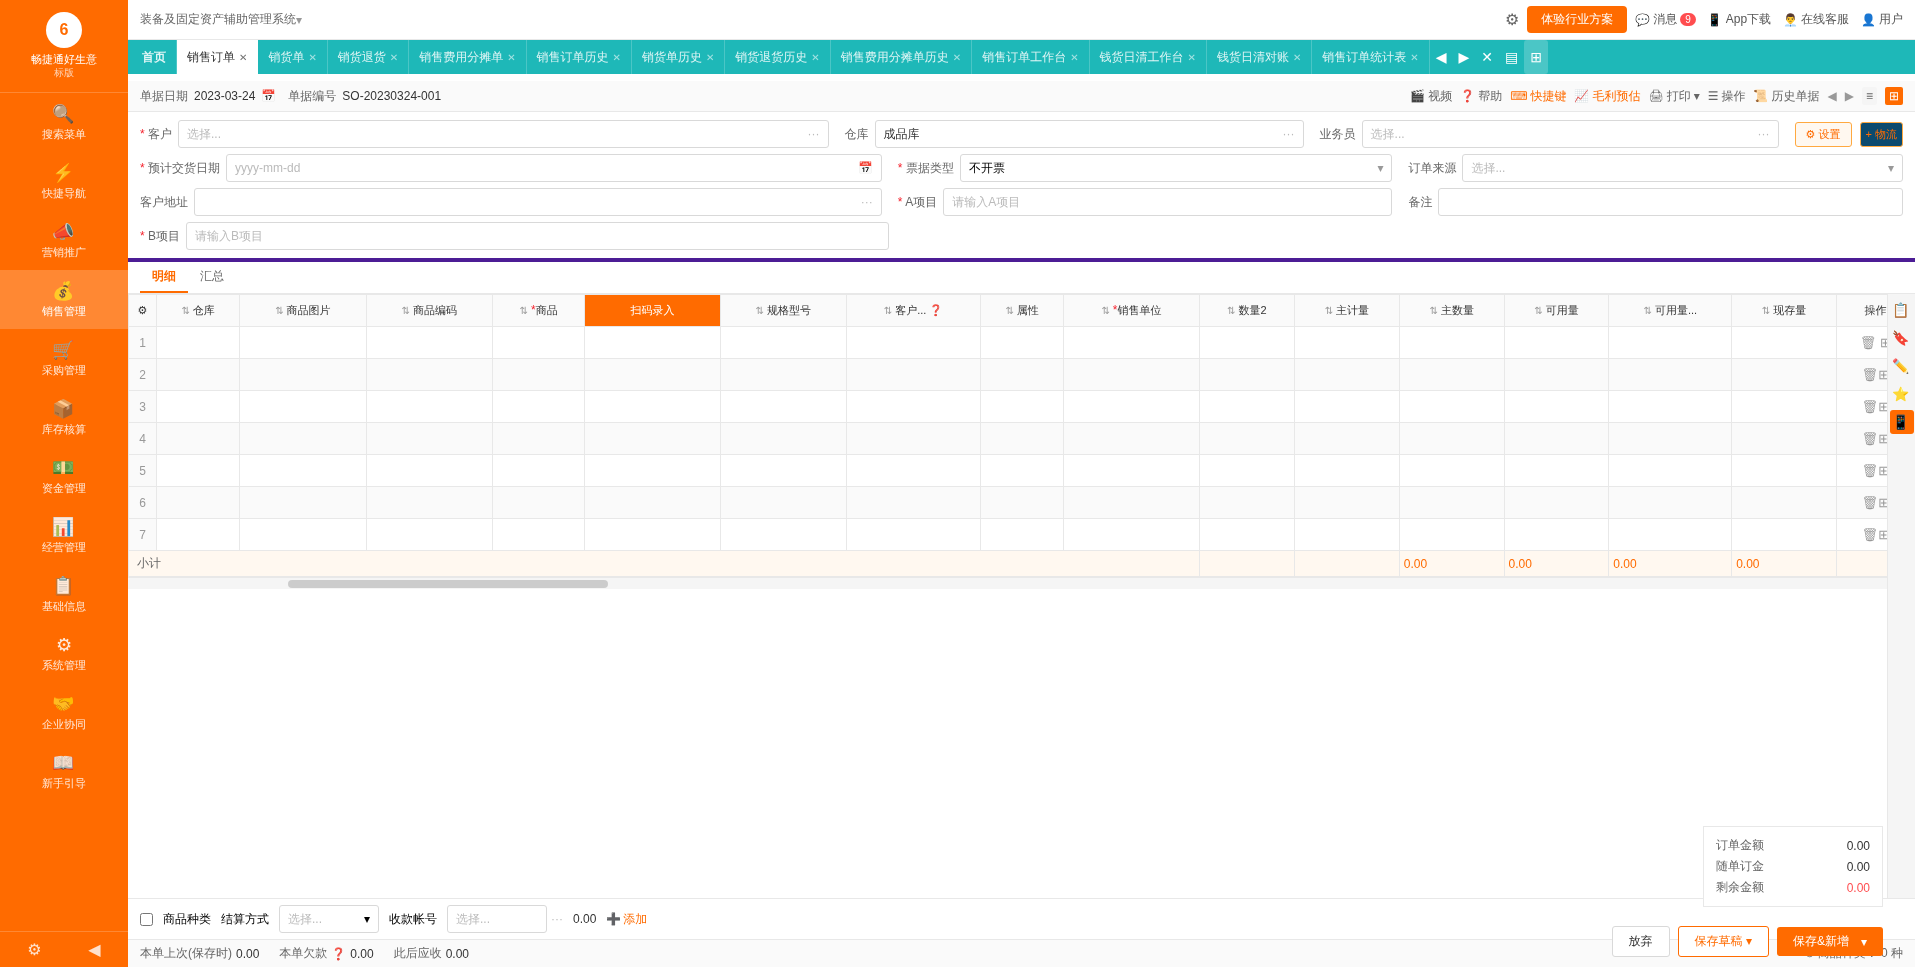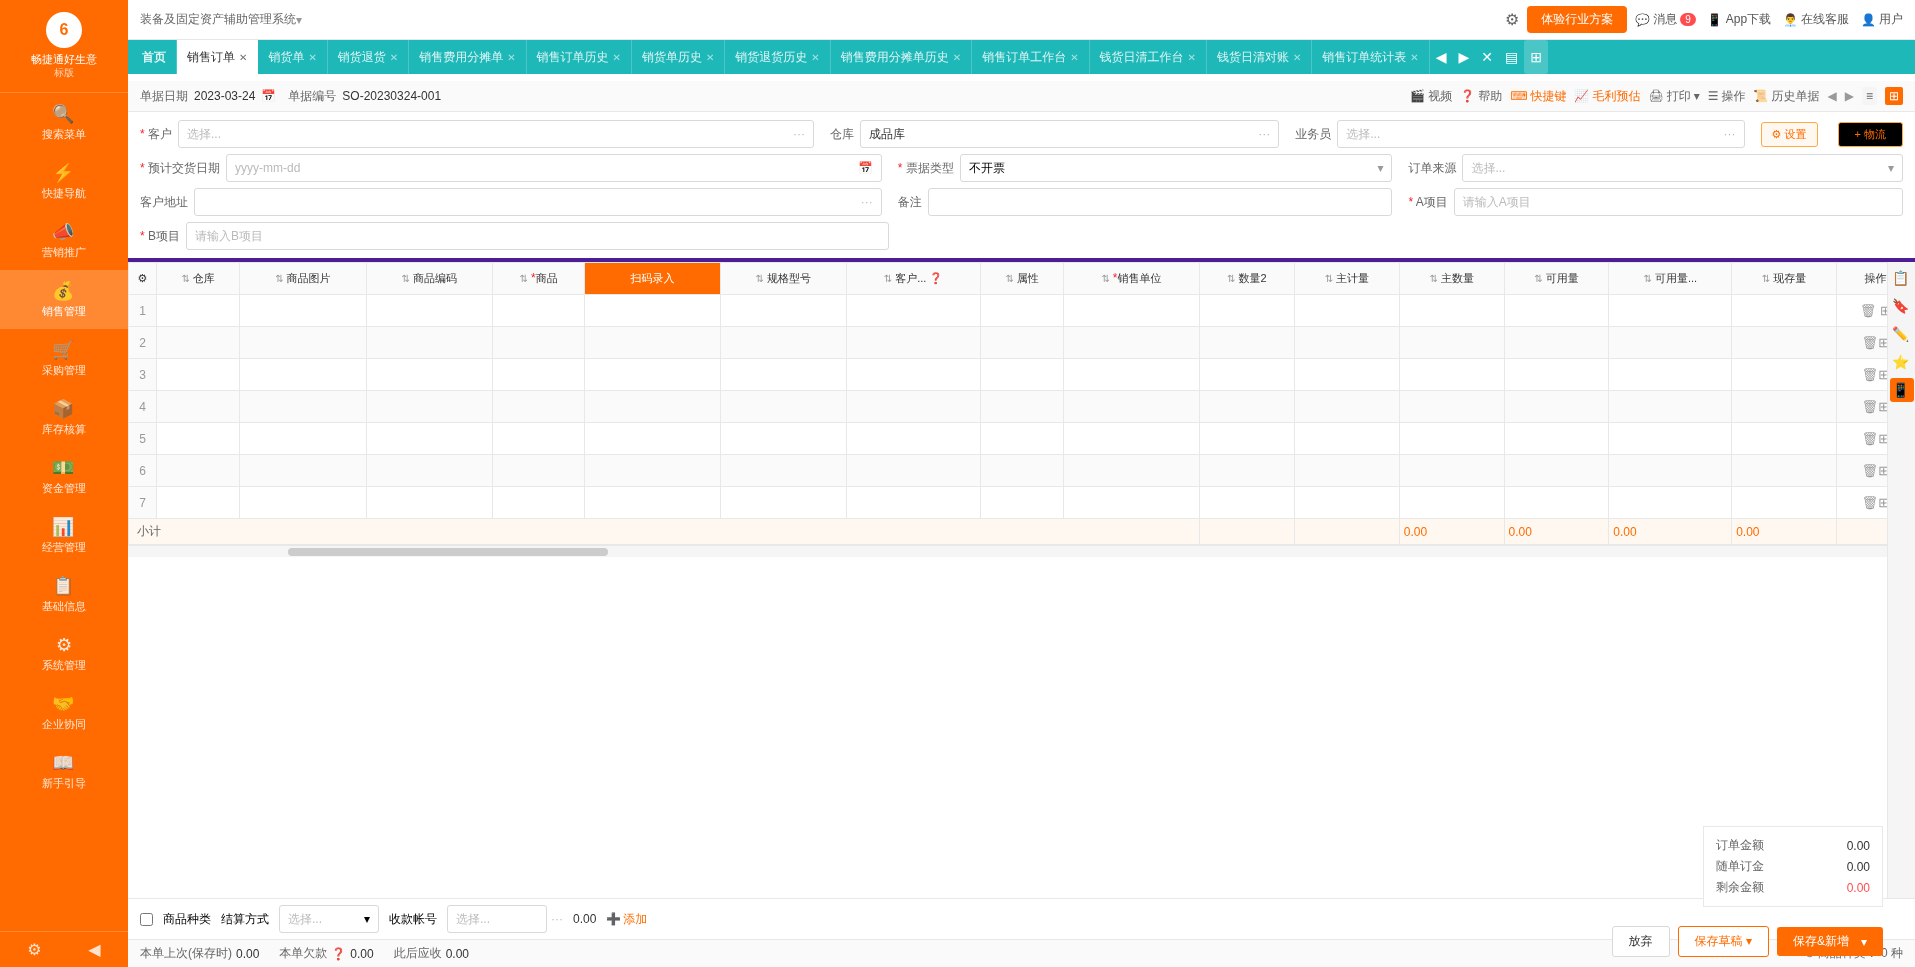--- a/index.html
+++ b/index.html
@@ -432,23 +432,23 @@
             <span style="margin-left:auto;color:#bbb">···</span>
           </div>
         </div>
         <div class="form-field">
           <label>业务员</label>
           <div class="form-input-box">
             <span style="color:#bbb">选择...</span>
             <span style="margin-left:auto;color:#bbb">···</span>
           </div>
         </div>
-        <div style="display:flex;gap:20px;align-items:center">
+        <div style="display:flex;gap:8px;align-items:center">
           <button style="background:#fff8f0;border:1px solid #ffa940;color:#ff6b00;padding:4px 10px;border-radius:3px;cursor:pointer;font-size:11px">⚙ 设置</button>
-          <button style="background:#000000;border:1px solid #ffa940;color:#ff6b00;padding:4px 16px;border-radius:3px;cursor:pointer;font-size:11px">+ 物流</button>
+          <button style="background:#0c4a6e;border:1px solid #ffa940;color:#ff6b00;padding:4px 5px;border-radius:3px;cursor:pointer;font-size:11px">+ 物流</button>
         </div>
       </div>
 
       <div class="form-row">
         <div class="form-field" style="flex:1.5">
           <label><span style="color:#f5222d">*</span> <span>预计交货日期</span></label>
           <div class="form-input-box">
             <span style="color:#bbb">yyyy-mm-dd</span>
             <span style="margin-left:auto;color:#bbb">📅</span>
           </div>
@@ -470,42 +470,50 @@
       </div>
 
       <div class="form-row">
         <div class="form-field" style="flex:1.5">
           <label>客户地址</label>
           <div class="form-input-box">
             <span style="margin-left:auto;color:#bbb">···</span>
           </div>
         </div>
         <div class="form-field">
-          <label>备注</label>
-          <div class="form-input-box"></div>
-        </div>
-        <div class="form-field">
           <label><span style="color:#f5222d">*</span> <span>A项目</span></label>
           <div class="form-input-box">
             <span style="color:#bbb">请输入A项目</span>
           </div>
+        </div>
+        <div class="form-field">
+          <label>备注</label>
+          <div class="form-input-box"></div>
         </div>
       </div>
 
       <div class="form-row">
         <div class="form-field" style="flex:1.5">
           <label><span style="color:#f5222d">*</span> <span>B项目</span></label>
           <div class="form-input-box">
             <span style="color:#bbb">请输入B项目</span>
           </div>
         </div>
         <div style="flex:2"></div>
       </div>
     </div>
 
+    <div id="detail-tabs">
+      <div class="detail-tab active">
+        <span>明细</span>
+      </div>
+      <div class="detail-tab">
+        <span>汇总</span>
+      </div>
+    </div>
 
     <div style="flex:1;overflow:auto;position:relative">
       <table>
         <thead>
           <tr>
             <th style="width:28px">⚙</th>
             <th><span class="sort-icon">⇅</span> 仓库</th>
             <th><span class="sort-icon">⇅</span> 商品图片</th>
             <th><span class="sort-icon">⇅</span> 商品编码</th>
             <th><span class="sort-icon">⇅</span> <span class="required">*</span>商品</th>

